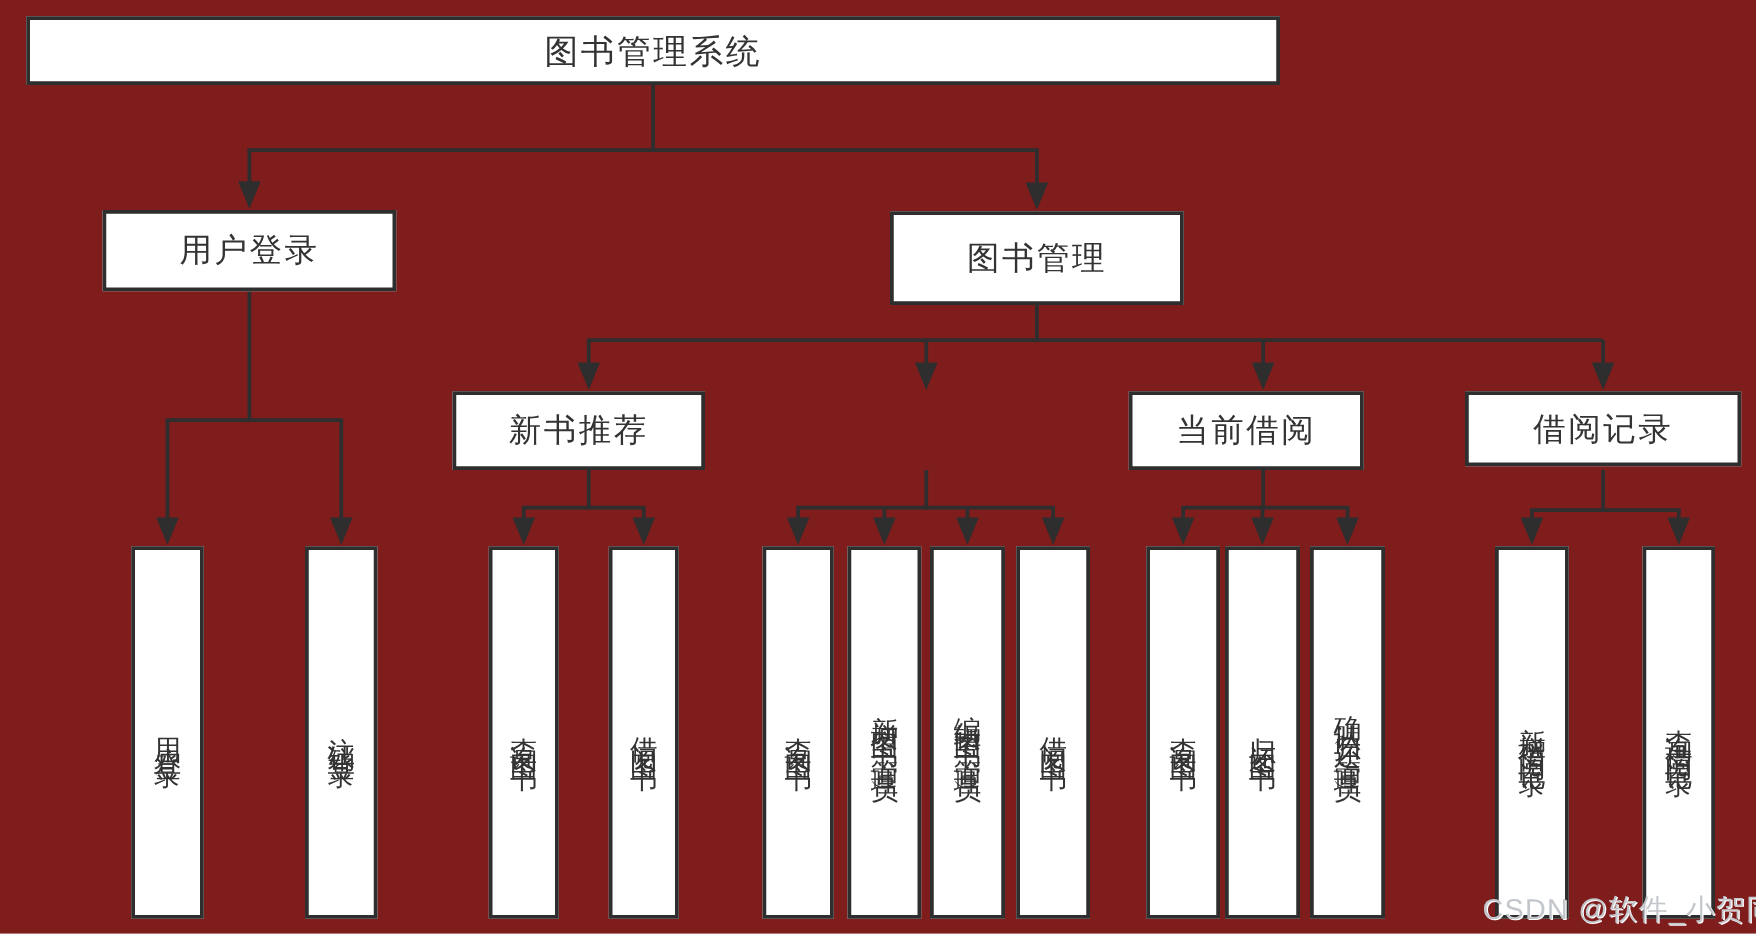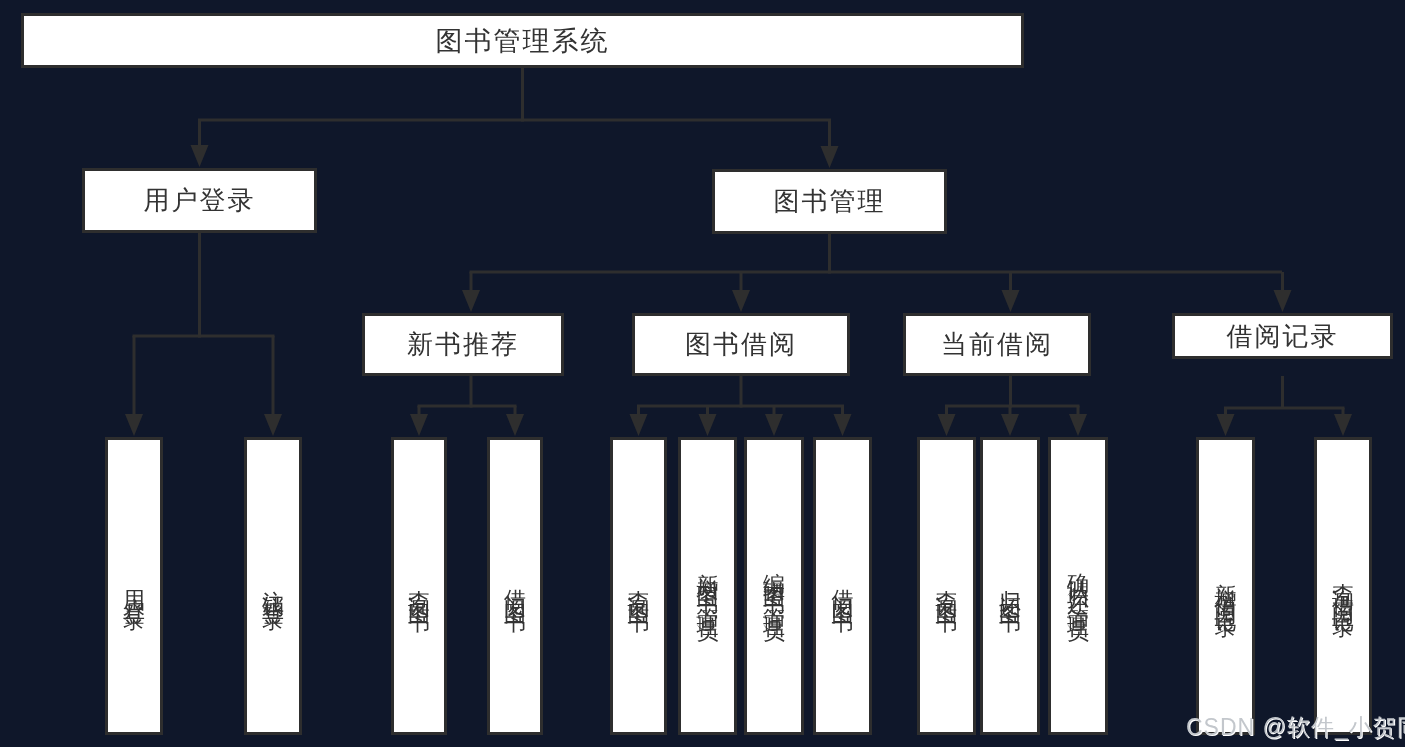--- a/index.html
+++ b/index.html
@@ -1,20 +1,20 @@
 <!DOCTYPE html>
 <html><head>
 <meta charset="utf-8">
 <style>
   html, body { margin: 0; padding: 0; background: #ffffff; }
   #canvas {
     position: relative;
     width: 1405px;
     height: 747px;
-    background: #0f172a;
+    background: #7f1d1d;
     font-family: "Liberation Sans", "DejaVu Sans", sans-serif;
     overflow: hidden;
   }
   #wires {
     position: absolute;
     left: 0; top: 0;
     width: 1405px; height: 747px;
   }
   .hbox {
     position: absolute;
@@ -130,26 +130,25 @@
       <polygon points="1001,414 1019,414 1010,436"></polygon>
       <polygon points="1069,414 1087,414 1078,436"></polygon>
       <polygon points="1216.5,414 1234.5,414 1225.5,436"></polygon>
       <polygon points="1334,414 1352,414 1343,436"></polygon>
     </g>
   </svg>
 
   <div class="hbox root" style="left:21px; top:13px; width:1003px; height:55px;">图书管理系统</div>
 
   <div class="hbox lvl" style="left:82px; top:168px; width:235px; height:65px;">用户登录</div>
-  <div class="hbox lvl" style="left:712px; top:169px; width:235px; height:65px;">图书管理</div>
+  <div class="hbox lvl" style="left:712px; top:169px; width:235px; height:75px;">图书管理</div>
 
   <div class="hbox lvl" style="left:362px; top:313px; width:202px; height:63px;">新书推荐</div>
-  <div class="hbox lvl" style="left:632px; top:313px; width:218px; height:63px;">图书借阅</div>
   <div class="hbox lvl" style="left:903px; top:313px; width:188px; height:63px;">当前借阅</div>
-  <div class="hbox lvl" style="left:1172px; top:313px; width:221px; height:46px;">借阅记录</div>
+  <div class="hbox lvl" style="left:1172px; top:313px; width:221px; height:60px;">借阅记录</div>
 
   <div class="leaf" style="left:105px; width:58px;">
     <span>用户登录</span>
   </div>
   <div class="leaf" style="left:244px; width:58px;">
     <span>注销登录</span>
   </div>
 
   <div class="leaf" style="left:391px; width:56px;">
     <span>查询图书</span>

